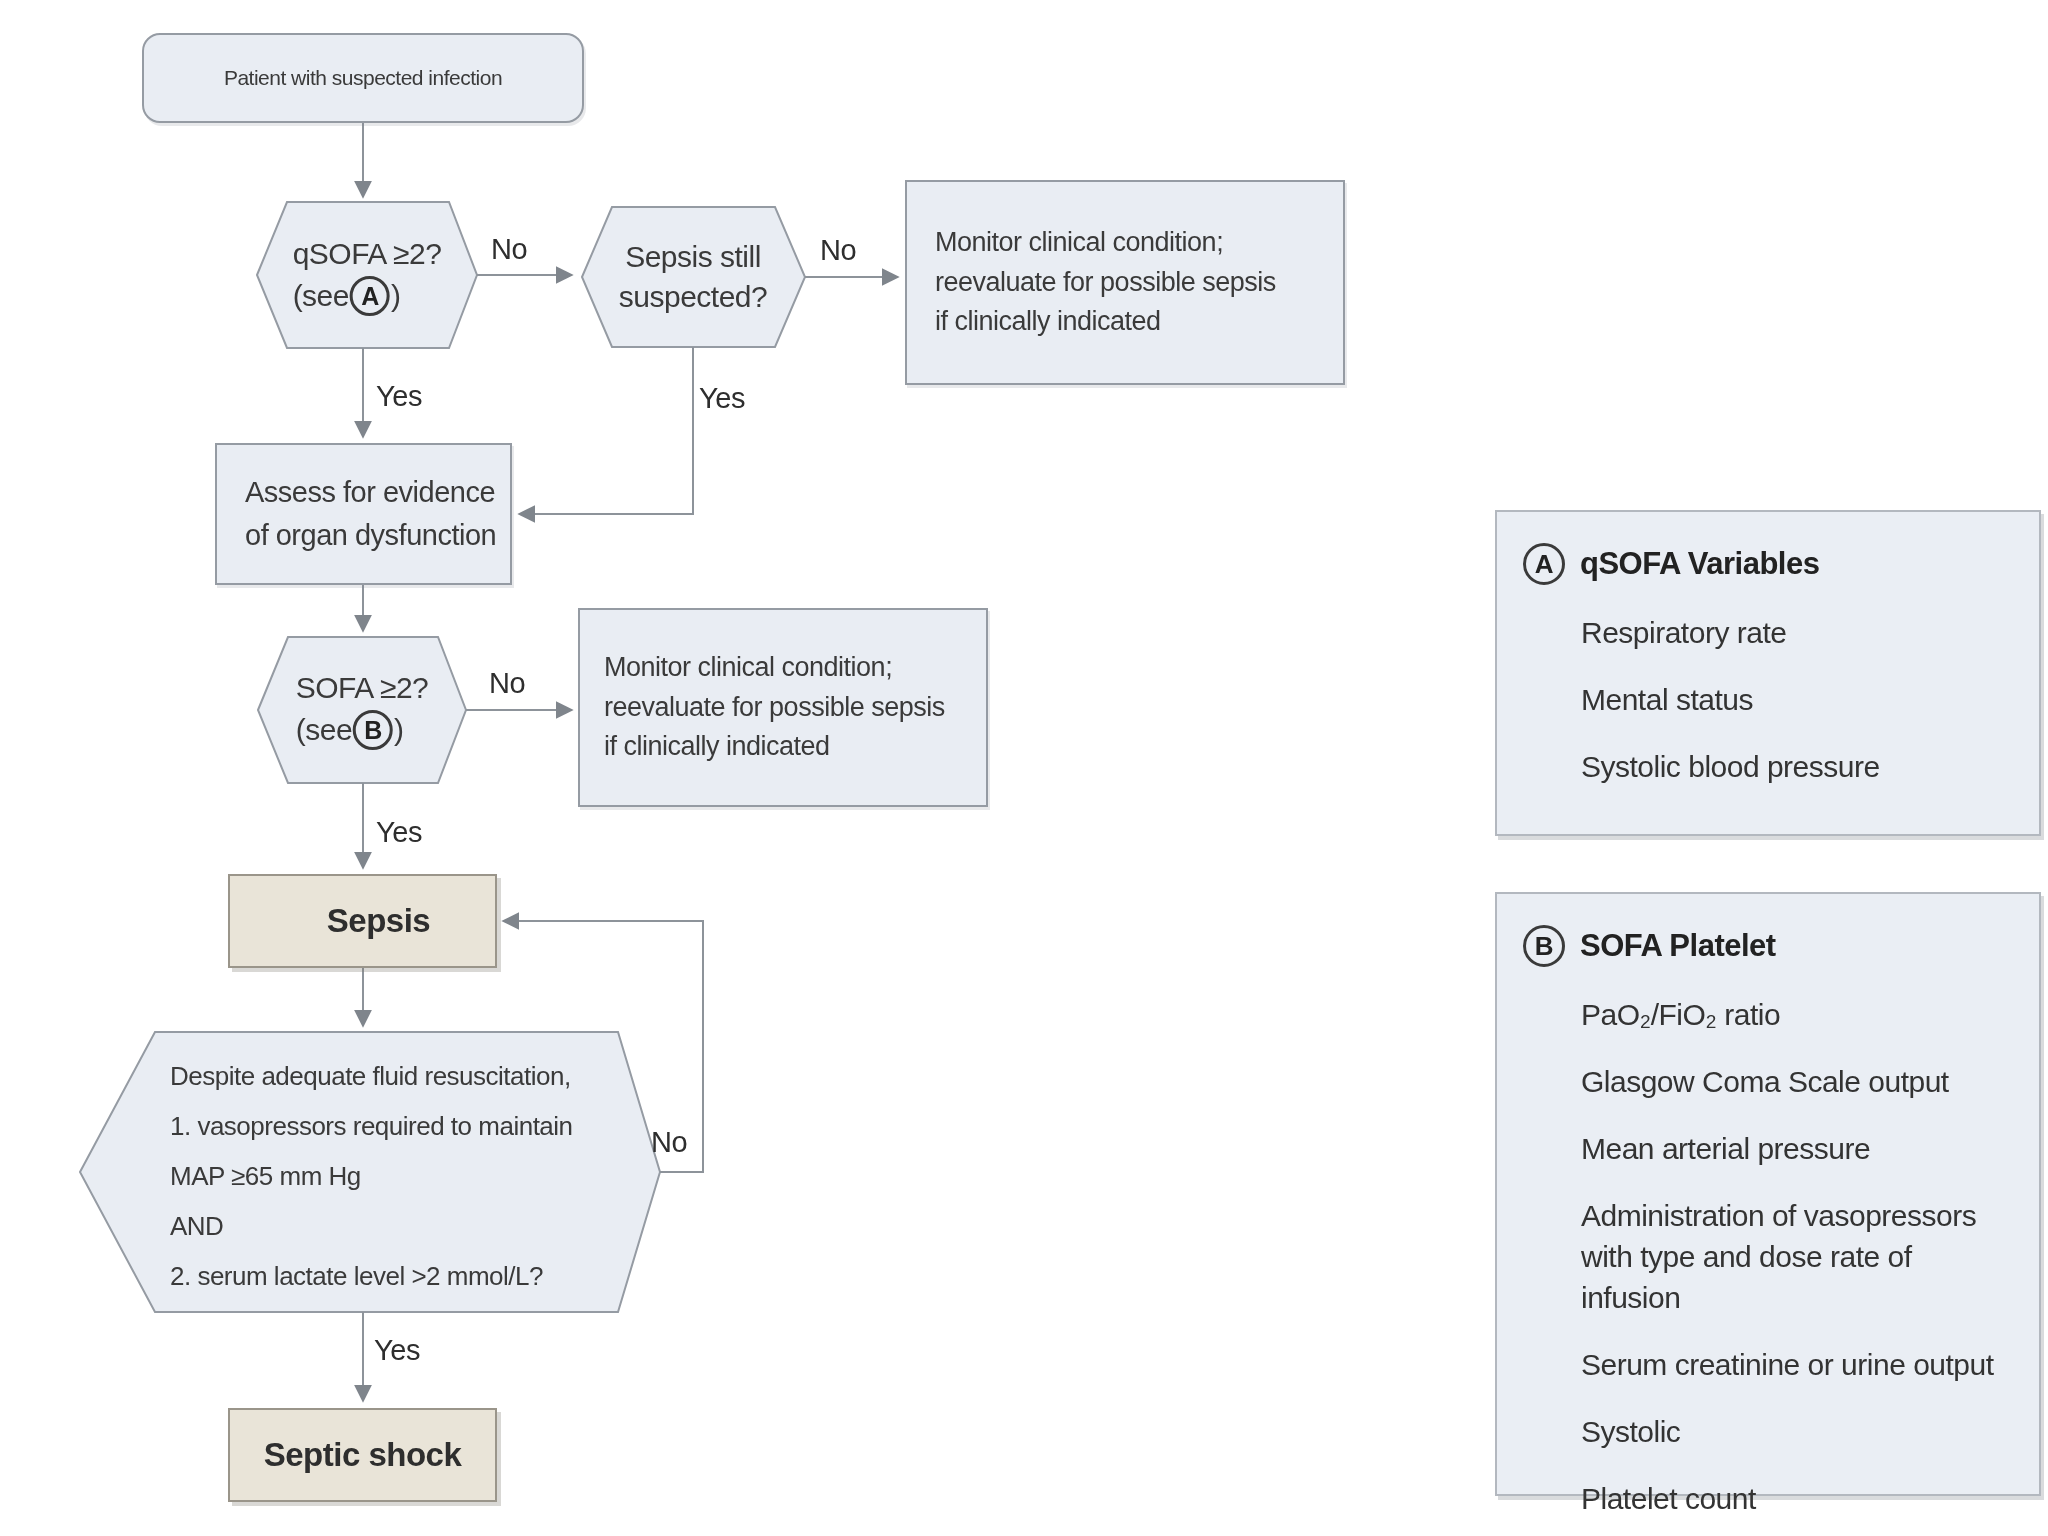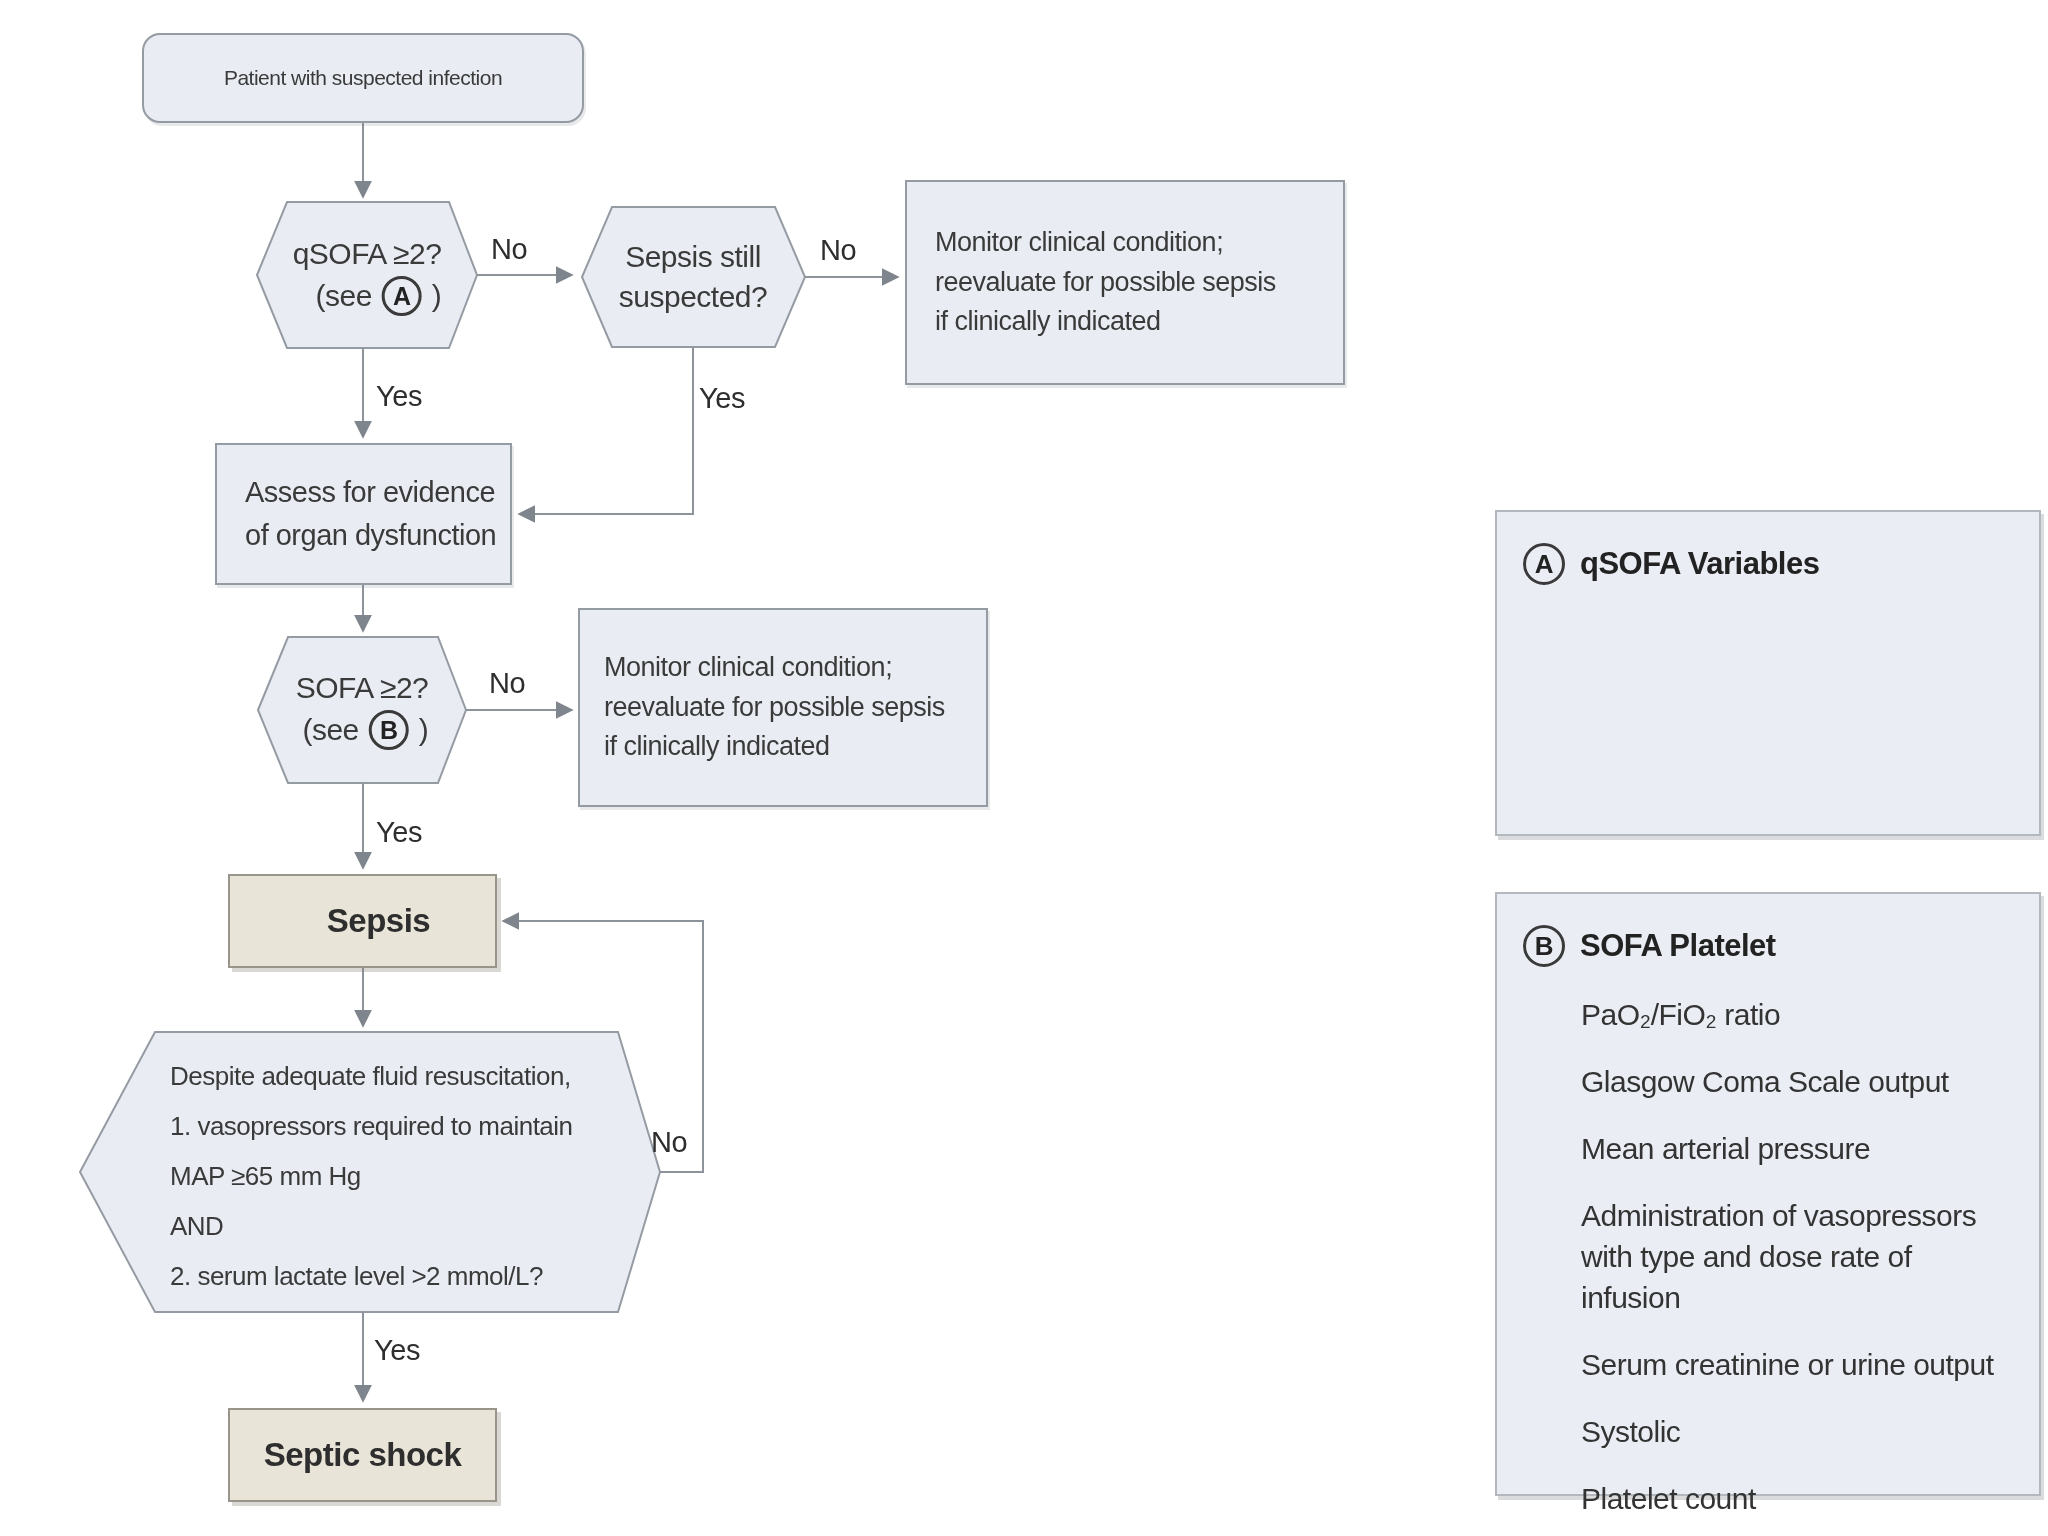--- a/index.html
+++ b/index.html
@@ -25,21 +25,21 @@
     background:#e9e4d8;border:2px solid #9a958a;
     box-shadow:4px 4px 0 rgba(130,125,115,0.30);
     align-items:center;justify-content:center;
   }
   .bold-label{font-weight:bold;font-size:33px;color:#2e2e2e;}
   .hex-text{
     position:absolute;z-index:2;transform:translate(-50%,-50%);
     text-align:center;white-space:nowrap;
   }
   .hex-line{font-size:30px;line-height:40px;}
-  .see-row{display:flex;align-items:center;justify-content:flex-end;gap:10px;font-size:30px;line-height:44px;}
+  .see-row{display:flex;align-items:center;justify-content:flex-start;gap:1px;font-size:30px;line-height:44px;}
   .circle-ref{
     display:inline-flex;align-items:center;justify-content:center;
     width:40px;height:40px;border:3px solid #3a3a3a;border-radius:50%;
     font-weight:bold;font-size:25px;color:#222;background:transparent;box-sizing:border-box;
   }
   .edge-label{
     position:absolute;z-index:3;transform:translate(-50%,-50%);
     font-size:29px;color:#2e2e2e;white-space:nowrap;
   }
   .bighex-text{position:absolute;z-index:2;left:170px;top:1051px;}
@@ -160,20 +160,25 @@
   <span class="edge-label" style="left:507px;top:683px;">No</span>
   <span class="edge-label" style="left:399px;top:832px;">Yes</span>
   <span class="edge-label" style="left:669px;top:1142px;">No</span>
   <span class="edge-label" style="left:397px;top:1350px;">Yes</span>
 
   <div class="panel" style="left:1495px;top:510px;width:546px;height:326px;">
     <div class="panel-header">
       <span class="panel-circle">A</span>
       <span class="panel-title">qSOFA Variables</span>
     </div>
+    <div class="panel-items">
+      <div class="panel-item">Respiratory rate</div>
+      <div class="panel-item">Mental status</div>
+      <div class="panel-item">Systolic blood pressure</div>
+    </div>
   </div>
 
   <div class="panel" style="left:1495px;top:892px;width:546px;height:604px;">
     <div class="panel-header">
       <span class="panel-circle">B</span>
       <span class="panel-title">SOFA Platelet</span>
     </div>
     <div class="panel-items">
       <div class="panel-item">PaO₂/FiO₂ ratio</div>
       <div class="panel-item">Glasgow Coma Scale output</div>

